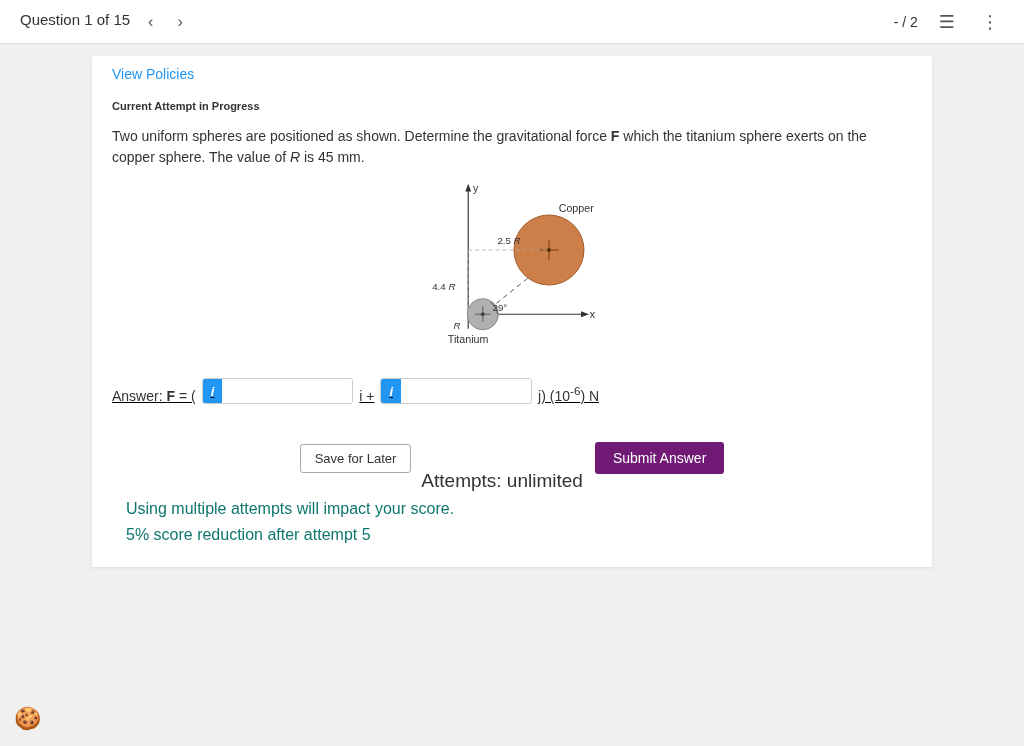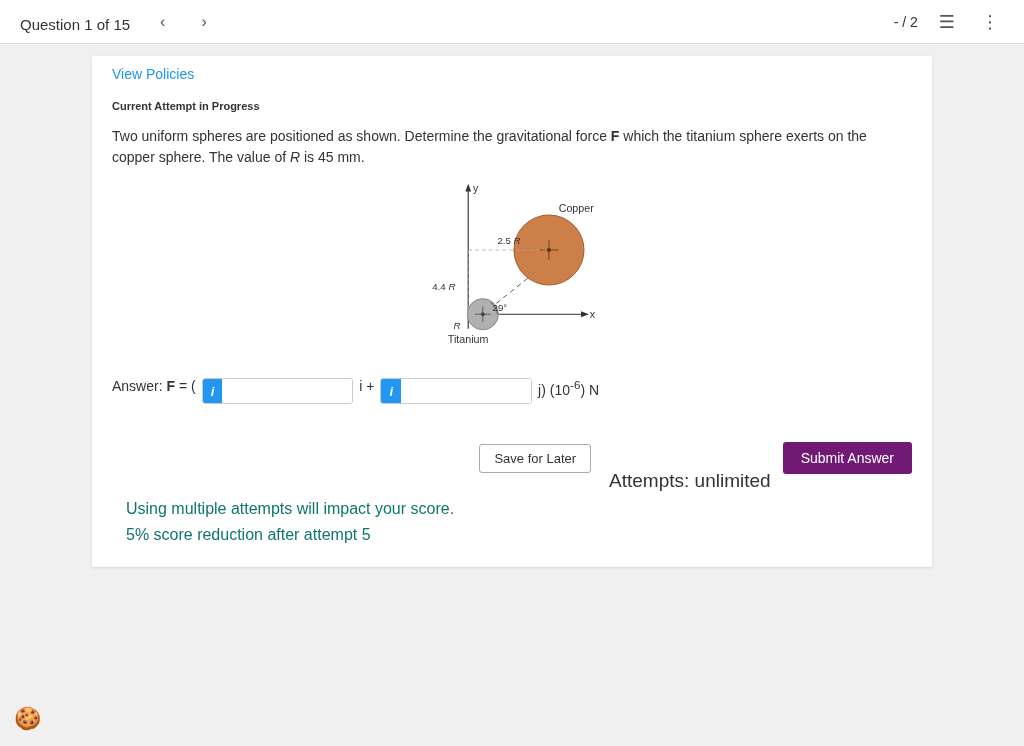--- a/index.html
+++ b/index.html
@@ -12,22 +12,22 @@
       display: flex;
       align-items: center;
       justify-content: space-between;
       background: #fff;
       padding: 10px 20px;
       border-bottom: 1px solid #ddd;
       height: 44px;
     }
     .top-bar-left {
       display: flex;
-      align-items: flex-end;
-      gap: 24px;
+      align-items: flex-start;
+      gap: 12px;
     }
     .question-title {
       font-size: 15px;
       font-weight: 500;
       color: #333;
     }
     .nav-arrow {
       background: none;
       border: none;
       cursor: pointer;
@@ -91,25 +91,26 @@
       display: flex;
       justify-content: center;
       margin: 10px 0 20px 0;
     }
     .diagram-svg {
       width: 220px;
       height: 180px;
     }
     .answer-row {
       display: flex;
-      align-items: flex-start;
+      align-items: flex-end;
       gap: 6px;
       flex-wrap: wrap;
       padding: 0 20px;
       margin-bottom: 14px;
+      text-decoration: underline;
     }
     .answer-label {
       font-size: 14px;
       color: #333;
     }
     .answer-label b { font-weight: 700; }
     .info-input-group {
       display: flex;
       align-items: stretch;
       border: 1px solid #ccc;
@@ -130,24 +131,24 @@
       border: none;
       outline: none;
       padding: 4px 8px;
       font-size: 14px;
       width: 130px;
       background: #fff;
     }
     .bottom-row {
       display: flex;
       align-items: center;
-      justify-content: flex-end;
+      justify-content: center;
       padding: 6px 20px 0 20px;
       flex-wrap: wrap;
-      gap: 18px;
+      gap: 10px;
     }
     .save-later-btn {
       background: #fff;
       border: 1px solid #aaa;
       padding: 6px 14px;
       font-size: 13px;
       cursor: pointer;
       border-radius: 3px;
       color: #333;
     }

